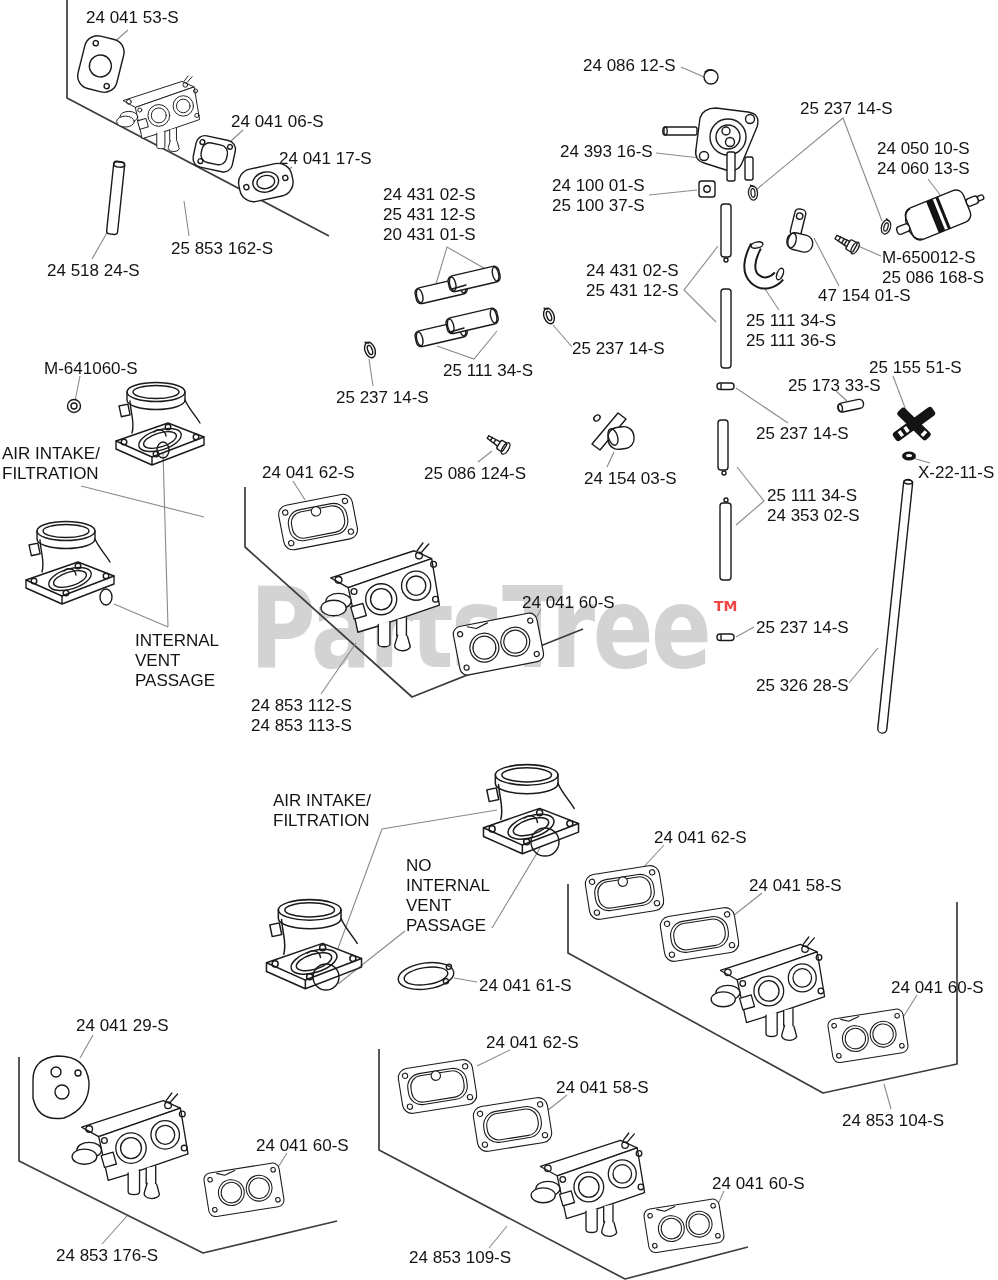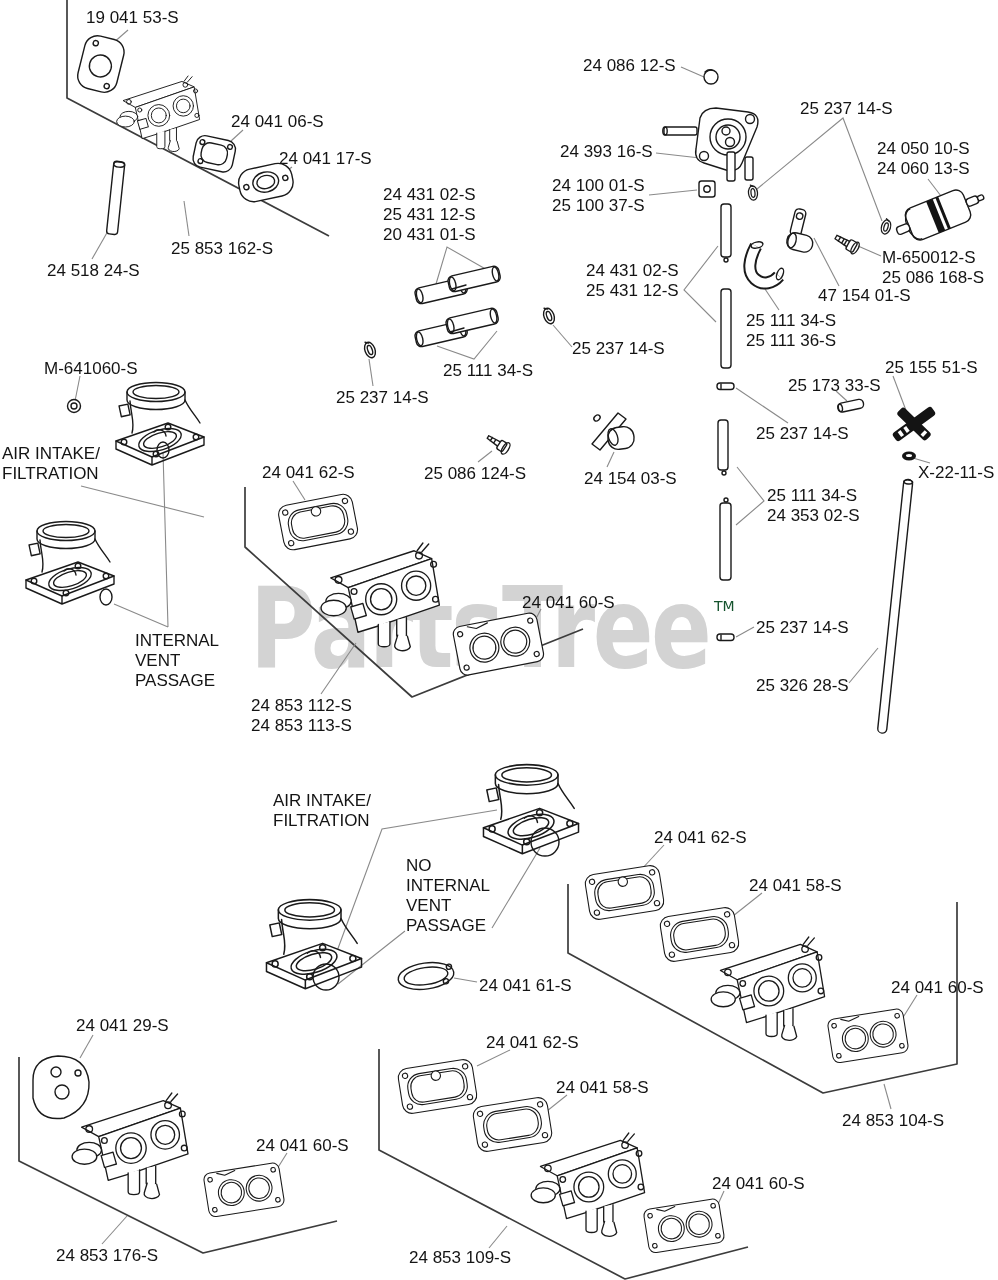--- a/index.html
+++ b/index.html
@@ -3,21 +3,21 @@
 <meta charset="utf-8">
 <style>
   html,body{margin:0;padding:0;background:#fff;}
   #stage{position:relative;width:998px;height:1280px;background:#ffffff;overflow:hidden;
          font-family:"Liberation Sans",sans-serif;}
   #watermark{position:absolute;left:250px;top:572px;font-family:"DejaVu Sans",sans-serif;
              font-weight:bold;font-size:112px;line-height:112px;color:#d3d3d3;
              letter-spacing:-3px;transform:scaleX(0.80);transform-origin:left top;
              white-space:nowrap;user-select:none;}
   #wm-tm{position:absolute;left:714px;top:598px;font-family:"DejaVu Sans",sans-serif;
-         font-weight:normal;font-size:14px;color:#14532d;}
+         font-weight:bold;font-size:14px;color:#ef4444;}
   #art{position:absolute;left:0;top:0;}
   #labels{position:absolute;left:0;top:0;width:100%;height:100%;}
   .lbl{position:absolute;font-size:17px;line-height:20px;color:#141414;white-space:nowrap;}
   svg .p{fill:none;stroke:#1a1a1a;stroke-width:1.4;stroke-linejoin:round;stroke-linecap:round;}
   svg .pf{fill:#ffffff;stroke:#1a1a1a;stroke-width:1.4;stroke-linejoin:round;stroke-linecap:round;}
   svg .pd{fill:#141414;stroke:none;}
   svg .ld{stroke:#8a8a8a;stroke-width:1.1;fill:none;}
   svg .sec{stroke:#3c3c3c;stroke-width:1.7;fill:none;stroke-linejoin:round;}
 </style>
 </head>
@@ -351,21 +351,21 @@
 
       <use href="#gskA" transform="translate(397,1070) rotate(-9) scale(0.78)"></use>
       <use href="#gskB" transform="translate(472,1108) rotate(-9) scale(0.78)"></use>
       <use href="#carb" transform="translate(533,1133) scale(0.93)"></use>
       <use href="#gskC" transform="translate(643,1210) rotate(-9) scale(0.76)"></use>
     </g>
   </svg>
 
   <div id="labels">
       <div class="lbl" style="left: 86px; top: 8px;">
-        <div>19 041 53-S</div>
+        <div>24 041 53-S</div>
       </div>
       <div class="lbl" style="left: 231px; top: 112px;">
         <div>24 041 06-S</div>
       </div>
       <div class="lbl" style="left: 279px; top: 149px; text-align: right;">
         <div>24 041 17-S</div>
       </div>
       <div class="lbl" style="left: 171px; top: 239px;">
         <div>25 853 162-S</div>
       </div>
@@ -420,21 +420,21 @@
         <div>24 431 02-S</div>
         <div>25 431 12-S</div>
       </div>
       <div class="lbl" style="left: 746px; top: 311px;">
         <div>25 111 34-S</div>
         <div>25 111 36-S</div>
       </div>
       <div class="lbl" style="left: 764px; top: 376px; margin-left: 24px;">
         <div>25 173 33-S</div>
       </div>
-      <div class="lbl" style="left: 869px; top: 358px; margin-left: 16px;">
+      <div class="lbl" style="left: 869px; top: 358px;">
         <div>25 155 51-S</div>
       </div>
       <div class="lbl" style="left: 756px; top: 424px;">
         <div>25 237 14-S</div>
       </div>
       <div class="lbl" style="left: 918px; top: 463px;">
         <div>X-22-11-S</div>
       </div>
       <div class="lbl" style="left: 767px; top: 486px;">
         <div>25 111 34-S</div>

